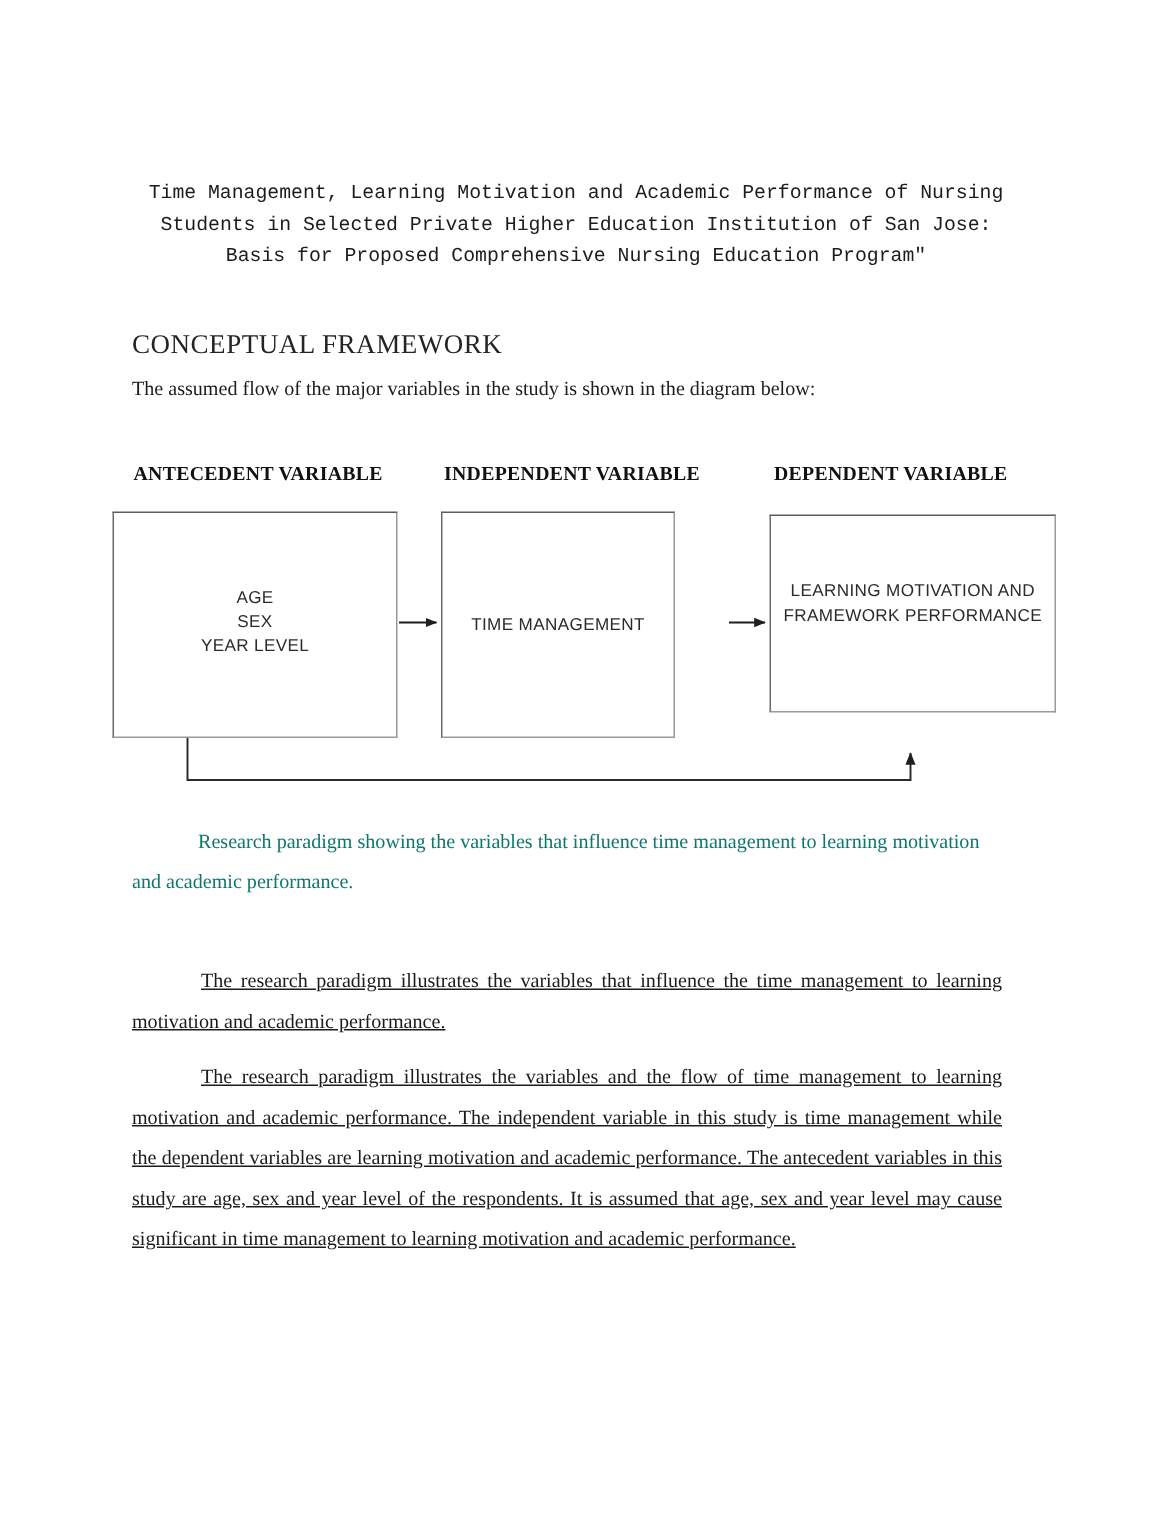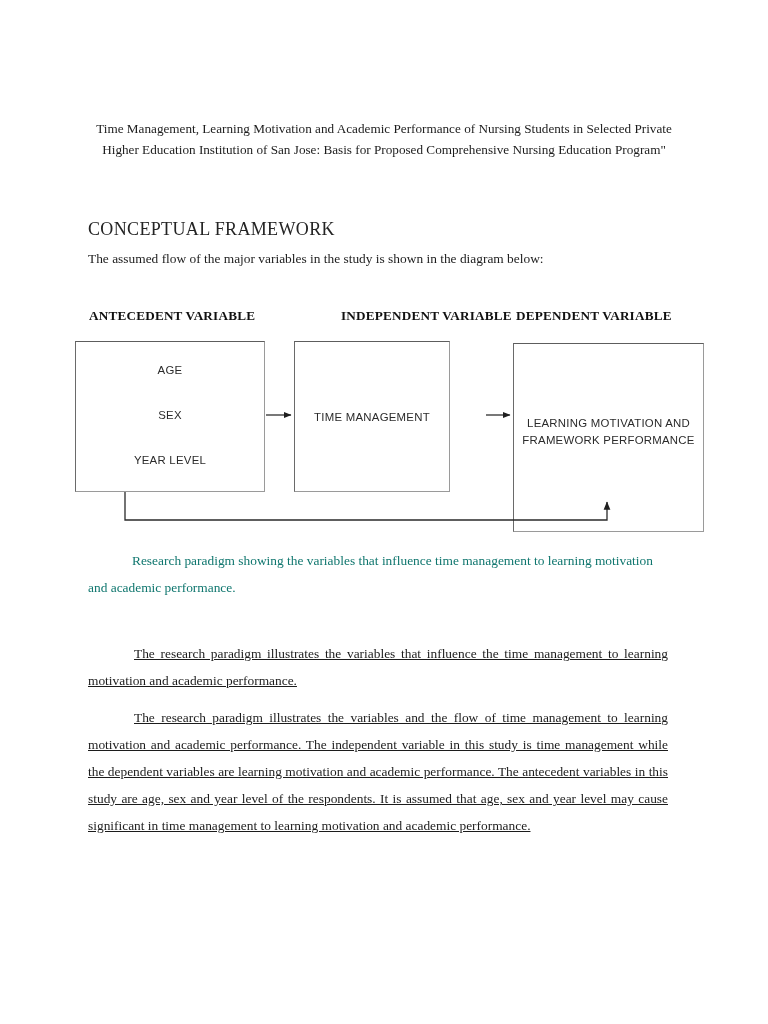--- a/index.html
+++ b/index.html
@@ -23,21 +23,21 @@
     background: #ffffff;
   }
 
   
   .doc-title {
     position: absolute;
     left: 90px;
     top: 118px;
     width: 588px;
     text-align: center;
-    font-family: Liberation Serif, serif;
+    font-family: Liberation Mono, monospace;
     font-size: 13.2px;
     line-height: 21px;
     color: #1c1c1c;
   }
 
   
   .section-heading {
     position: absolute;
     left: 88px;
     top: 219px;
@@ -61,21 +61,21 @@
     position: absolute;
     top: 308px;
     font-family: "Liberation Serif", serif;
     font-weight: bold;
     font-size: 13.2px;
     letter-spacing: 0.2px;
     color: #111111;
     white-space: nowrap;
   }
   .col-header.c1 { left: 89px; }
-  .col-header.c2 { left: 296px; margin-left: 45px; }
+  .col-header.c2 { left: 296px; }
   .col-header.c3 { left: 516px; }
 
   
   .diagram {
     position: absolute;
     left: 0;
     top: 0;
     width: 768px;
     height: 1024px;
     pointer-events: none;
@@ -97,29 +97,29 @@
     color: #2b2b2b;
     text-align: center;
   }
 
   #box-antecedent {
     left: 75px;  top: 341px;  width: 190px; height: 151px;
   }
   #box-antecedent .stack {
     display: flex;
     flex-direction: column;
-    gap: 33px;
+    gap: 4px;
     align-items: center;
     margin-top: -4px;
   }
   #box-independent {
     left: 294px; top: 341px; width: 156px; height: 151px;
   }
   #box-dependent {
-    left: 513px; top: 343px; width: 191px; height: 189px;
+    left: 513px; top: 343px; width: 191px; height: 132px;
     line-height: 17px;
   }
   #box-dependent .lines {
     margin-top: -12px;
     padding: 0 10px;
   }
 
   .dbox .line-txt { display: block; white-space: nowrap; }
 
   

